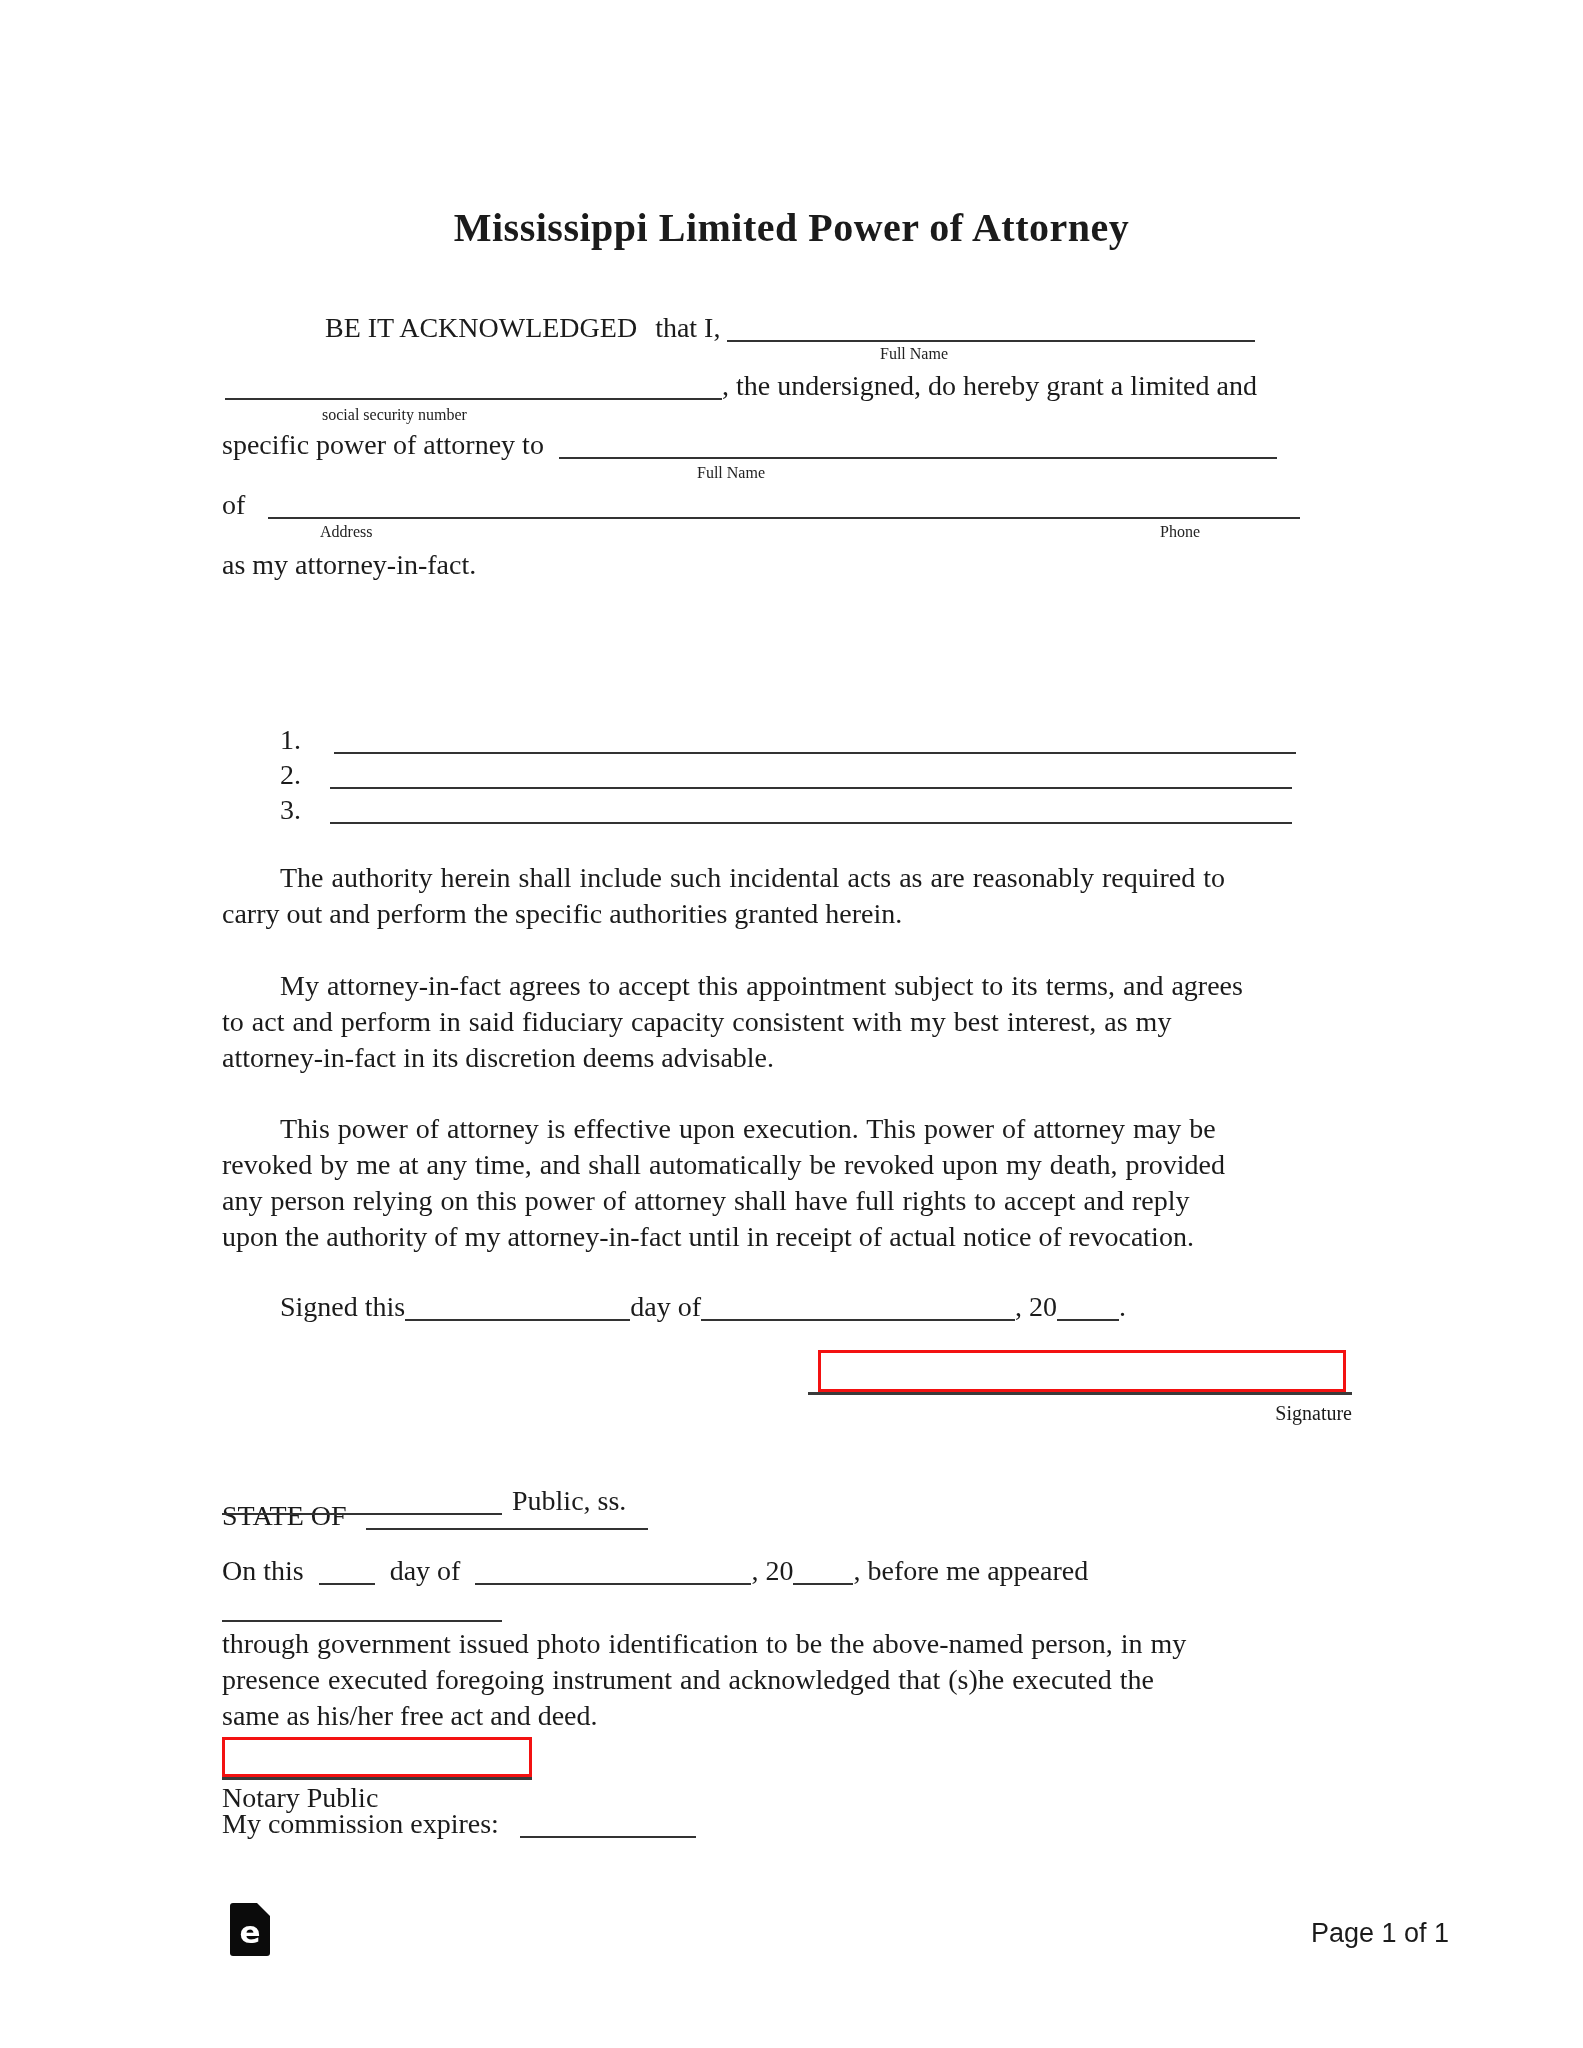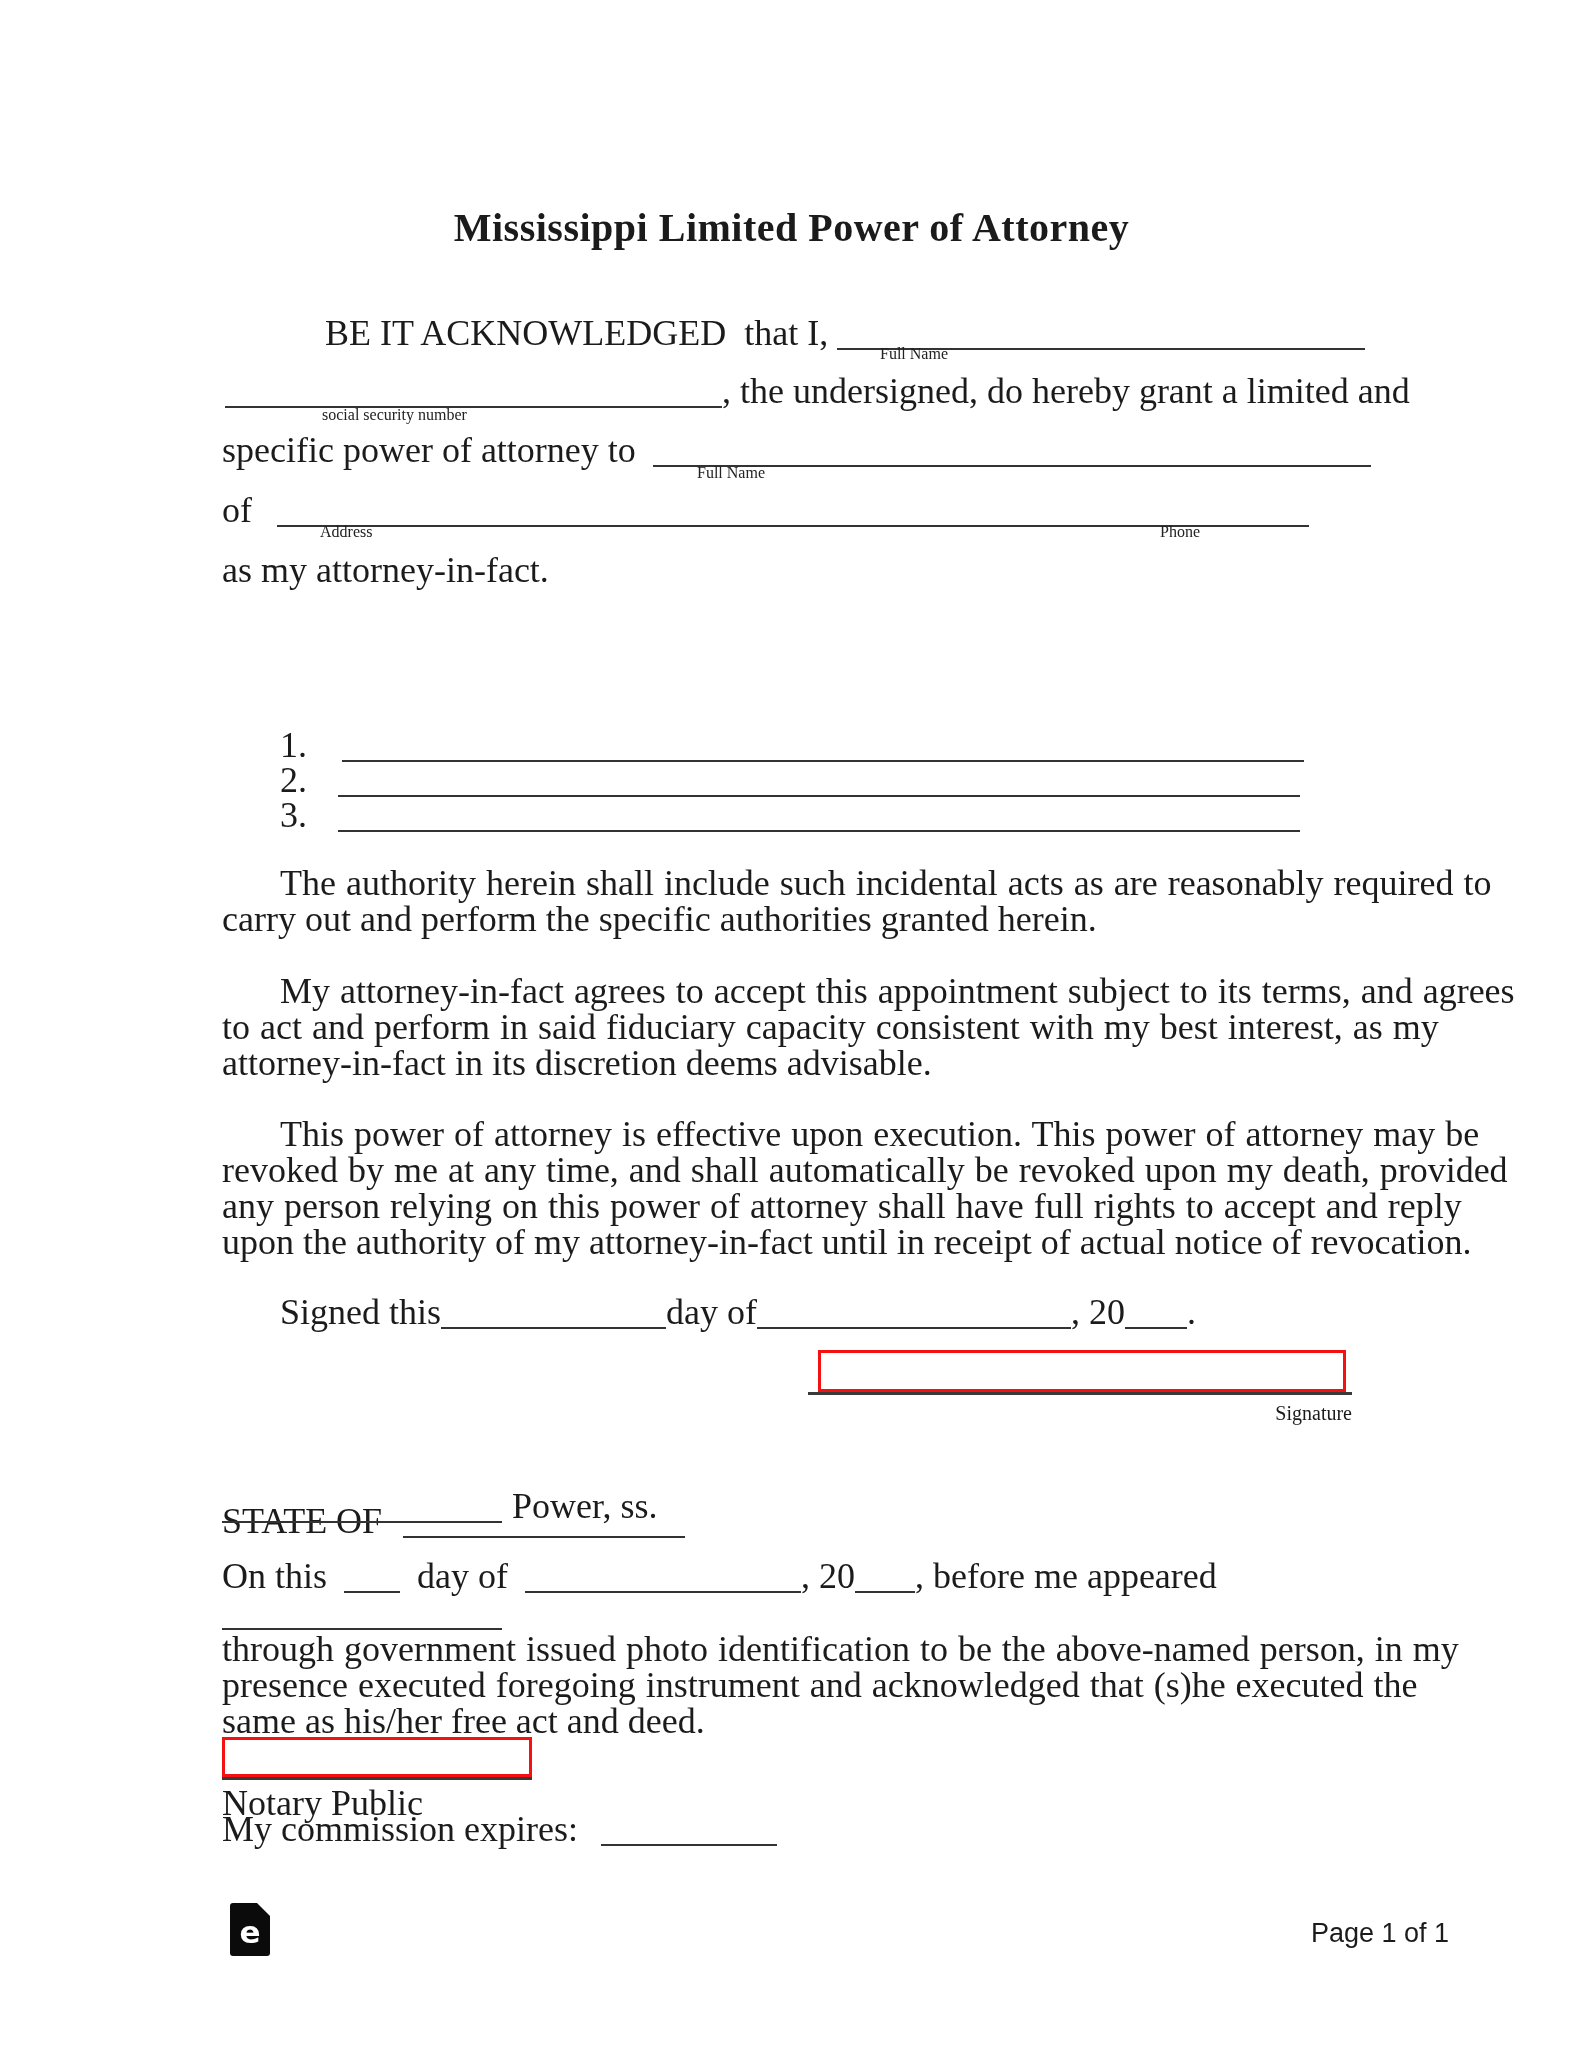--- a/index.html
+++ b/index.html
@@ -9,21 +9,21 @@
     background:#ffffff;
     font-family:"Liberation Serif", serif;
     color:#1b1b1b;
     overflow:hidden;
   }
   .title {
     position:absolute; top:204px; left:0; width:1583px;
     text-align:center; font-size:40px; font-weight:bold;
     letter-spacing:0.5px;
   }
-  .line { position:absolute; font-size:36px; white-space:nowrap; }
+  .line { position:absolute; font-size:28px; white-space:nowrap; }
   .small-label { position:absolute; font-size:16px; white-space:nowrap; color:#222; }
   .blank {
     display:inline-block;
     border-bottom:2px solid #333;
     margin-bottom:-5px;
     height:2px;
   }
   .redbox { position:absolute; border:3px solid #f31111; background:transparent; }
   .hline { position:absolute; border-top:3px solid #3a3a3a; height:0; }
   .sig-label-wrap { position:absolute; text-align:right; font-size:20px; }
@@ -114,21 +114,21 @@
 
   <div class="redbox" style="left:818px; top:1350px; width:522px; height:36px;"></div>
   <div class="hline" style="left:808px; top:1392px; width:544px;"></div>
   <div class="sig-label-wrap" style="left:1150px; top:1402px; width:202px;">Signature</div>
 
   <div class="line" style="top:1500px; left:222px;">
     <span>STATE OF</span>
     <span class="blank" style="width:282px; margin-left:12px;"></span>
   </div>
   <div class="line" style="top:1485px; left:222px;">
-    <span class="blank" style="width:280px;"></span><span style="margin-left:10px;">Power, ss.</span>
+    <span class="blank" style="width:280px;"></span><span style="margin-left:10px;">Public, ss.</span>
   </div>
 
   <div class="line" style="top:1555px; left:222px;">
     <span>On this</span>
     <span class="blank" style="width:56px; margin-left:8px; margin-right:8px;"></span>
     <span>day of</span>
     <span class="blank" style="width:276px; margin-left:8px;"></span><span>, 20</span><span class="blank" style="width:60px;"></span><span>, before me appeared</span>
   </div>
 
   <div class="line" style="top:1592px; left:222px;">

